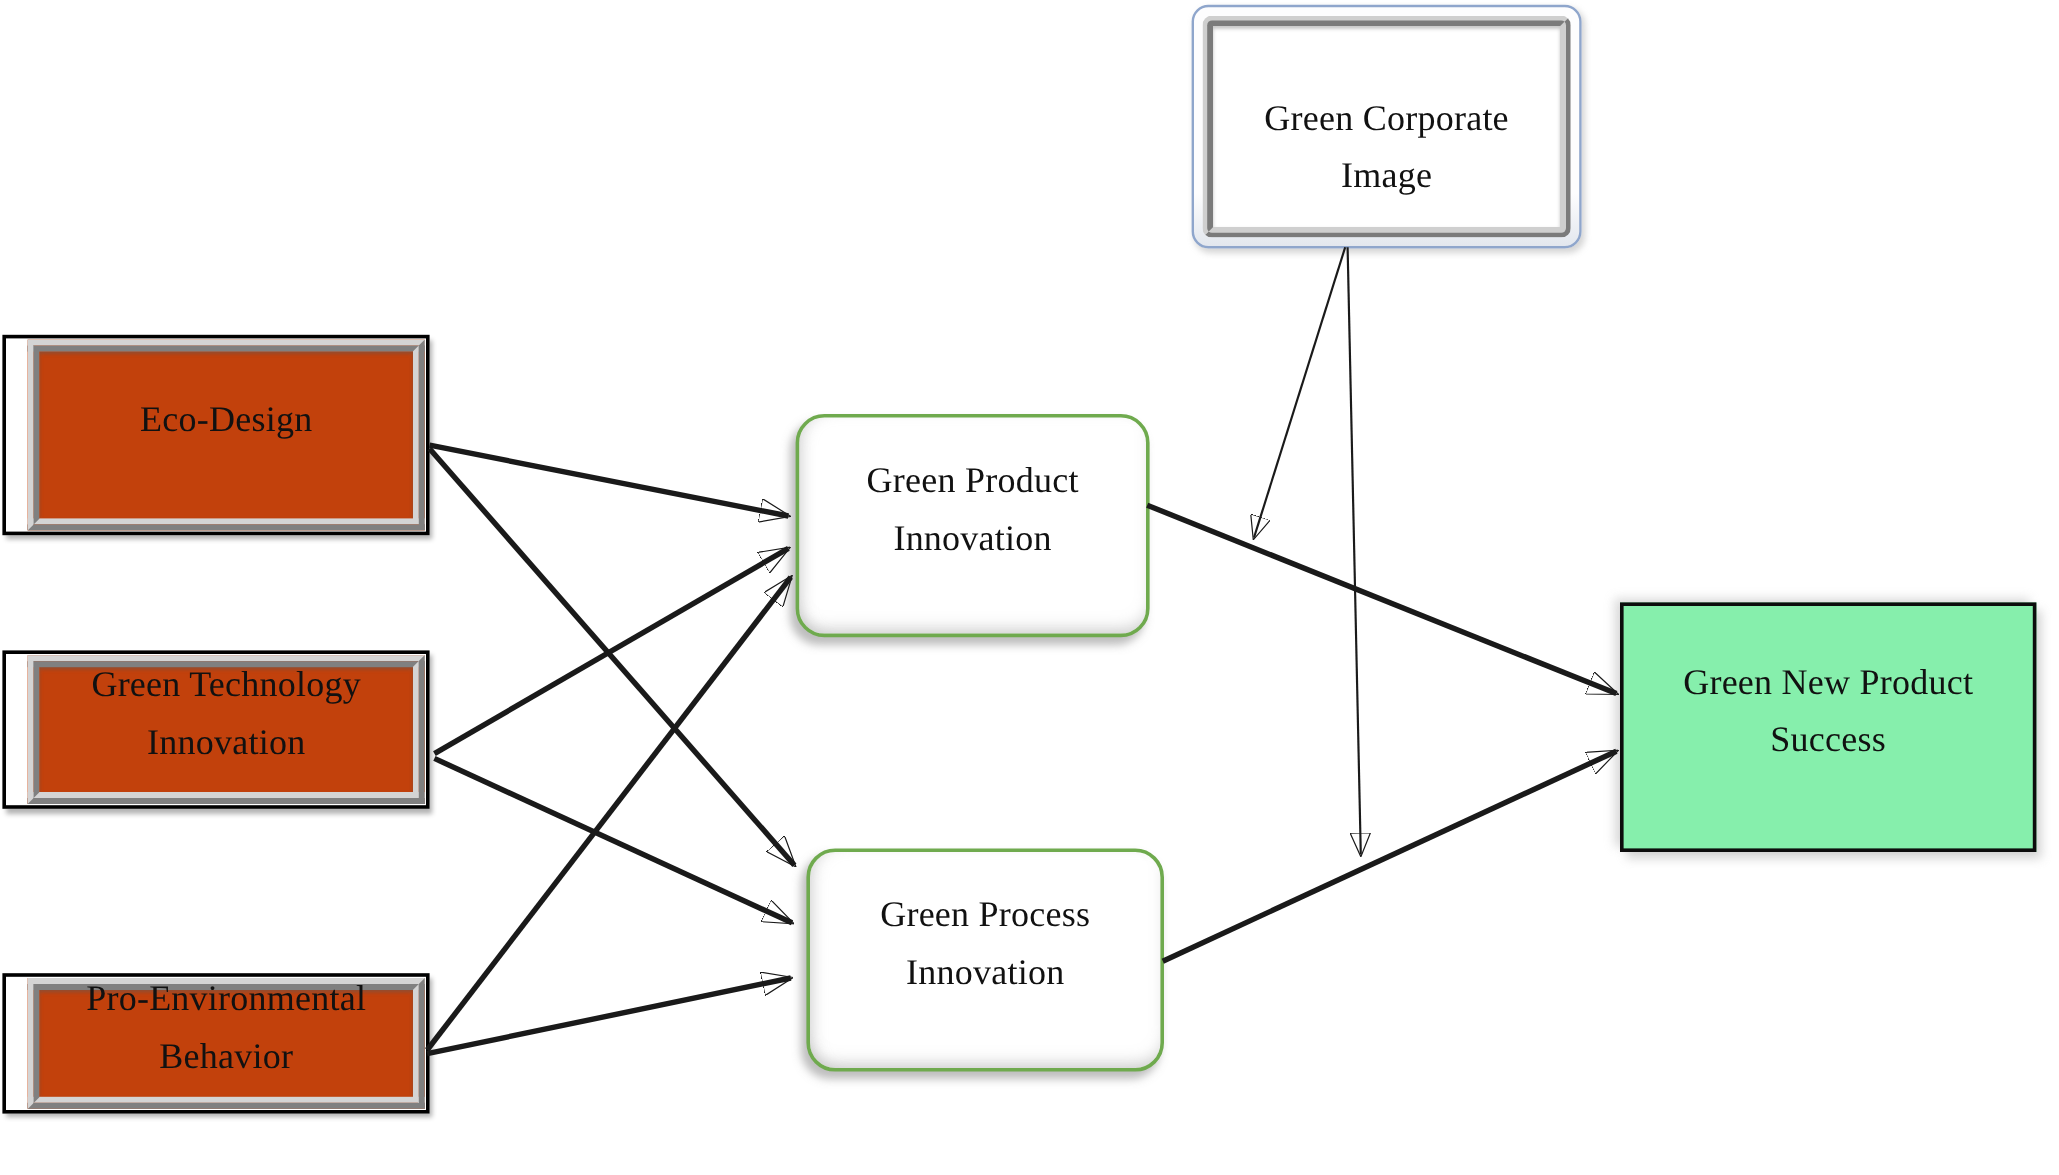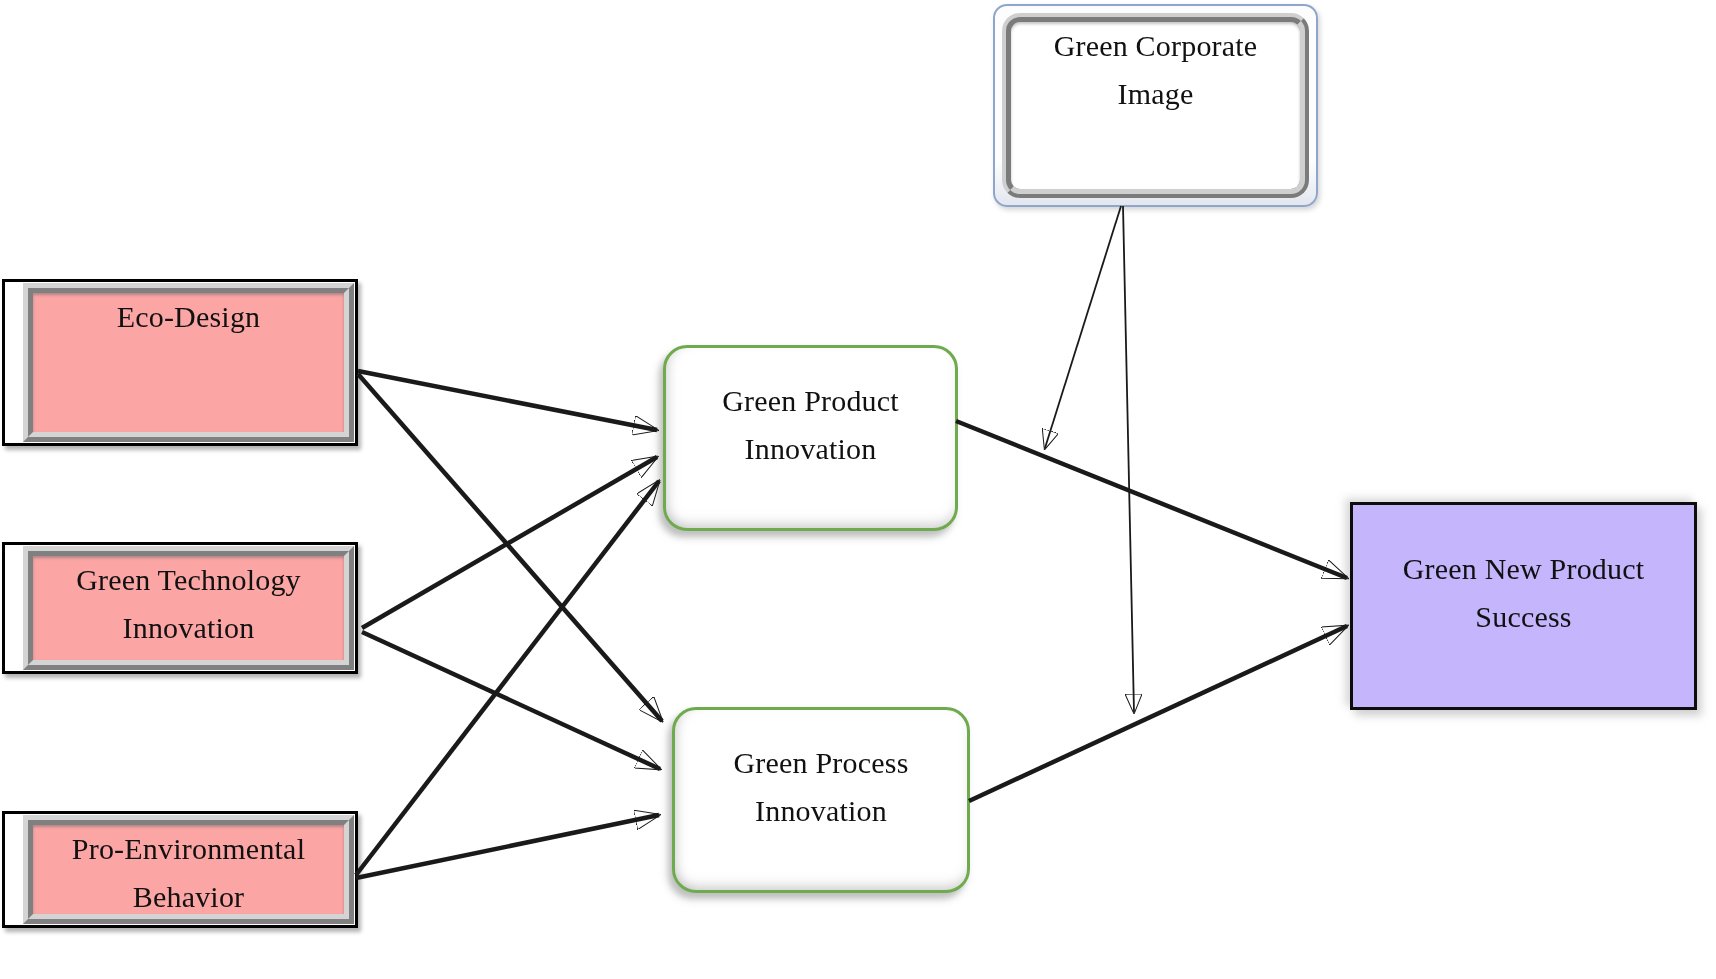--- a/index.html
+++ b/index.html
@@ -39,23 +39,23 @@
     background: #ffffff;
     border: 3px solid #000000;
     box-shadow: 3px 4px 4px rgba(0,0,0,0.30);
   }
   .bevel-frame {
     position: absolute;
     inset: 1px;
     border: 10px ridge #d4d4d4;
     box-shadow: inset 0 2px 3px rgba(90,90,90,0.45);
     display: flex;
-    align-items: flex-start;
+    align-items: center;
     justify-content: center;
-    background: #fca5a5;
+    background: #c2410c;
     margin-left: 17px;
   }
 
   
   .green-round {
     background: #ffffff;
     border: 3px solid #6faa4e;
     border-radius: 24px;
     box-shadow: -4px 6px 7px rgba(125,125,125,0.50),
                 inset 0 -9px 12px -5px rgba(165,165,165,0.50),
@@ -68,31 +68,31 @@
     border: 2px solid #8fa6cc;
     border-radius: 14px;
     box-shadow: 2px 3px 5px rgba(150,150,150,0.40);
     padding: 7px;
   }
   .blue-inner {
     width: 100%;
     height: 100%;
     box-sizing: border-box;
     border: 9px ridge #cfcfcf;
-    border-radius: 18px;
+    border-radius: 8px;
     box-shadow: inset 0 2px 3px rgba(110,110,110,0.40);
     background: #ffffff;
     display: flex;
-    align-items: flex-start;
+    align-items: flex-end;
     justify-content: center;
   }
 
   
   .plain {
-    background: #c4b5fd;
+    background: #86efac;
     border: 3px solid #0d0d0d;
     box-shadow: -5px -4px 8px rgba(175,175,175,0.45),
                  5px 6px 8px rgba(160,160,160,0.45);
   }
 
   
   svg.edges {
     position: absolute;
     inset: 0;
     width: 100%;

